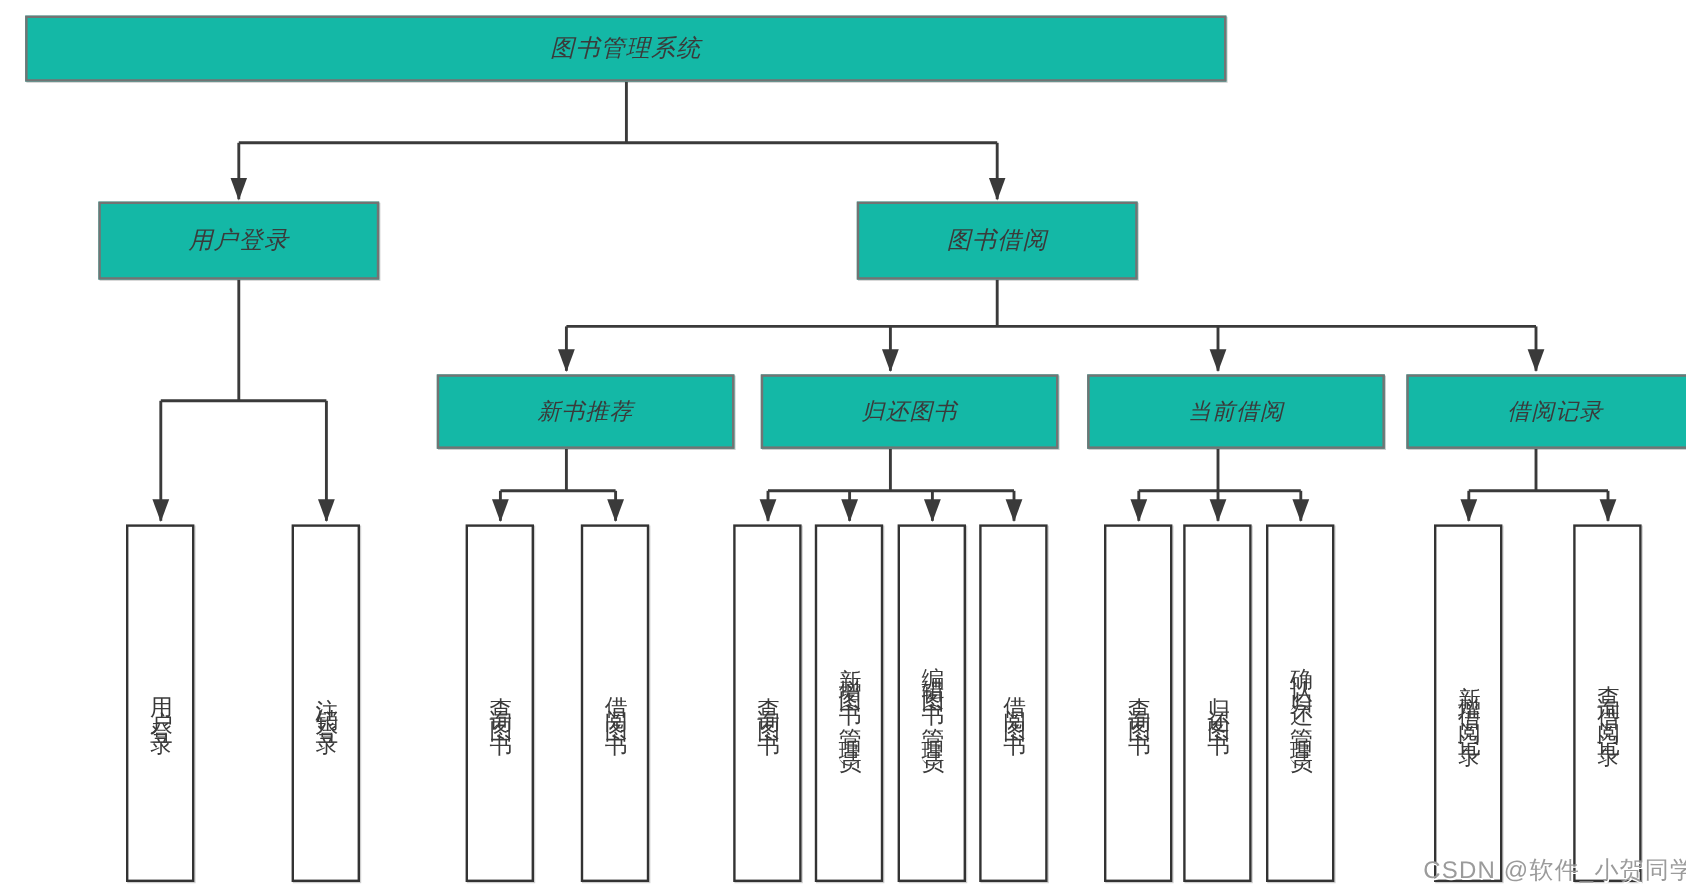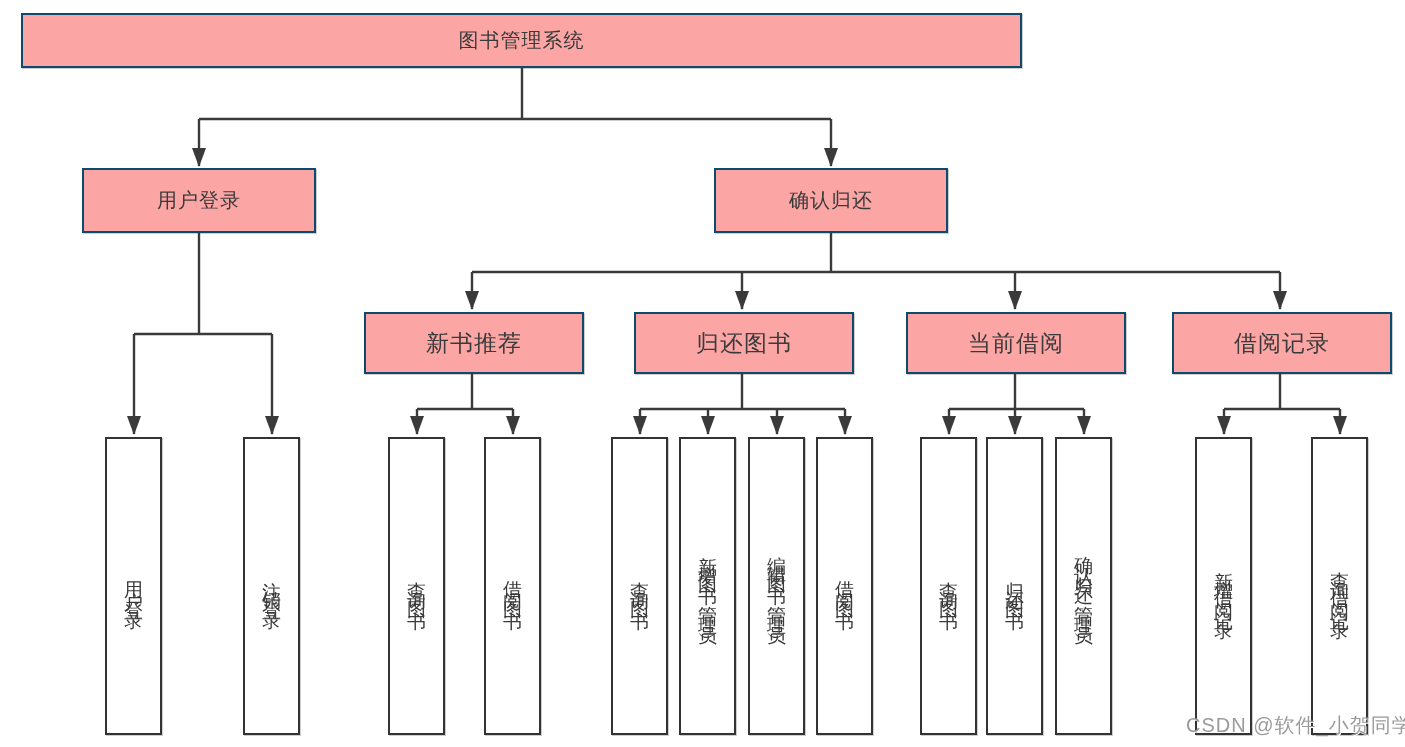--- a/index.html
+++ b/index.html
@@ -8,36 +8,37 @@
     width: 1405px; height: 747px;
     position: relative;
     font-family: "Liberation Sans", sans-serif;
     color: #3a3a3a;
     overflow: hidden;
   }
   .stage { position: absolute; left: 0; top: 0; width: 1405px; height: 747px; }
   svg.wires { position: absolute; left: 0; top: 0; z-index: 1; }
   .box {
     position: absolute;
-    background: #fca5a5;
-    border: 2px solid #0c4a6e;
+    background: #14b8a6;
+    border: 2px solid #737373;
     display: flex;
     align-items: center;
     justify-content: center;
     font-size: 20px;
     letter-spacing: 1px;
     color: #3a3a3a;
     z-index: 2;
     box-shadow: 1px 1px 0 rgba(60,60,60,0.25);
+    font-style: italic;
   }
   .root-box   { left: 21px;  top: 13px;  width: 1001px; height: 55px; }
   .l2-box     { top: 168px; height: 65px; width: 234px; }
   .l2-user    { left: 82px; }
   .l2-book    { left: 714px; }
-  .l3-box     { top: 312px; height: 62px; width: 220px; font-size: 23px; }
+  .l3-box     { top: 312px; height: 62px; width: 248px; font-size: 19px; }
   .l3-a { left: 364px; }
   .l3-b { left: 634px; }
   .l3-c { left: 906px; }
   .l3-d { left: 1172px; }
   .leaf {
     position: absolute;
     top: 437px; height: 298px; width: 57px;
     background: #ffffff;
     border: 2px solid #333333;
     display: flex;
@@ -126,21 +127,21 @@
       <path d="M1280 374 V409"></path>
       <path d="M1224 409 H1340"></path>
       <line x1="1224" y1="409" x2="1224" y2="434" marker-end="url(#arrow)"></line>
       <line x1="1340" y1="409" x2="1340" y2="434" marker-end="url(#arrow)"></line>
     </g>
   </svg>
 
   <div class="box root-box">图书管理系统</div>
 
   <div class="box l2-box l2-user">用户登录</div>
-  <div class="box l2-box l2-book">确认归还</div>
+  <div class="box l2-box l2-book">图书借阅</div>
 
   <div class="box l3-box l3-a">新书推荐</div>
   <div class="box l3-box l3-b">归还图书</div>
   <div class="box l3-box l3-c">当前借阅</div>
   <div class="box l3-box l3-d">借阅记录</div>
 
   <div class="leaf leaf-1">用户登录</div>
   <div class="leaf leaf-2">注销登录</div>
   <div class="leaf leaf-3">查询图书</div>
   <div class="leaf leaf-4">借阅图书</div>

